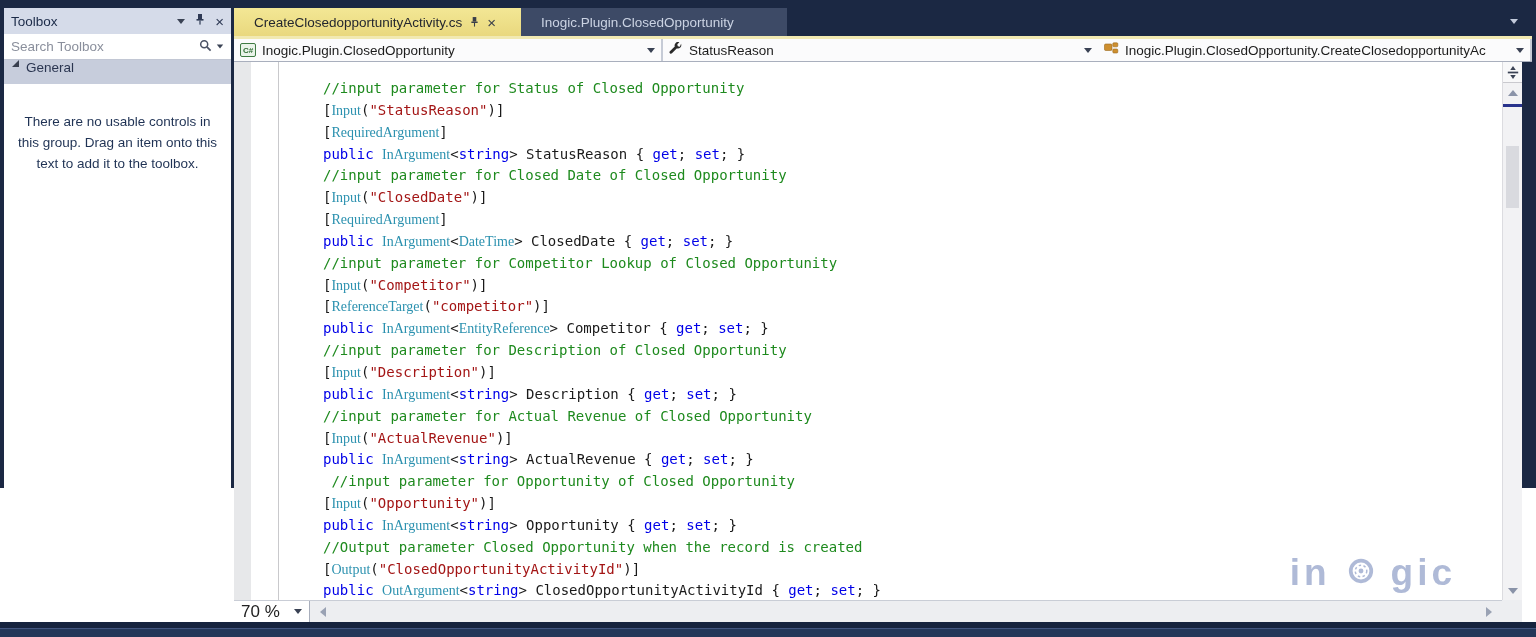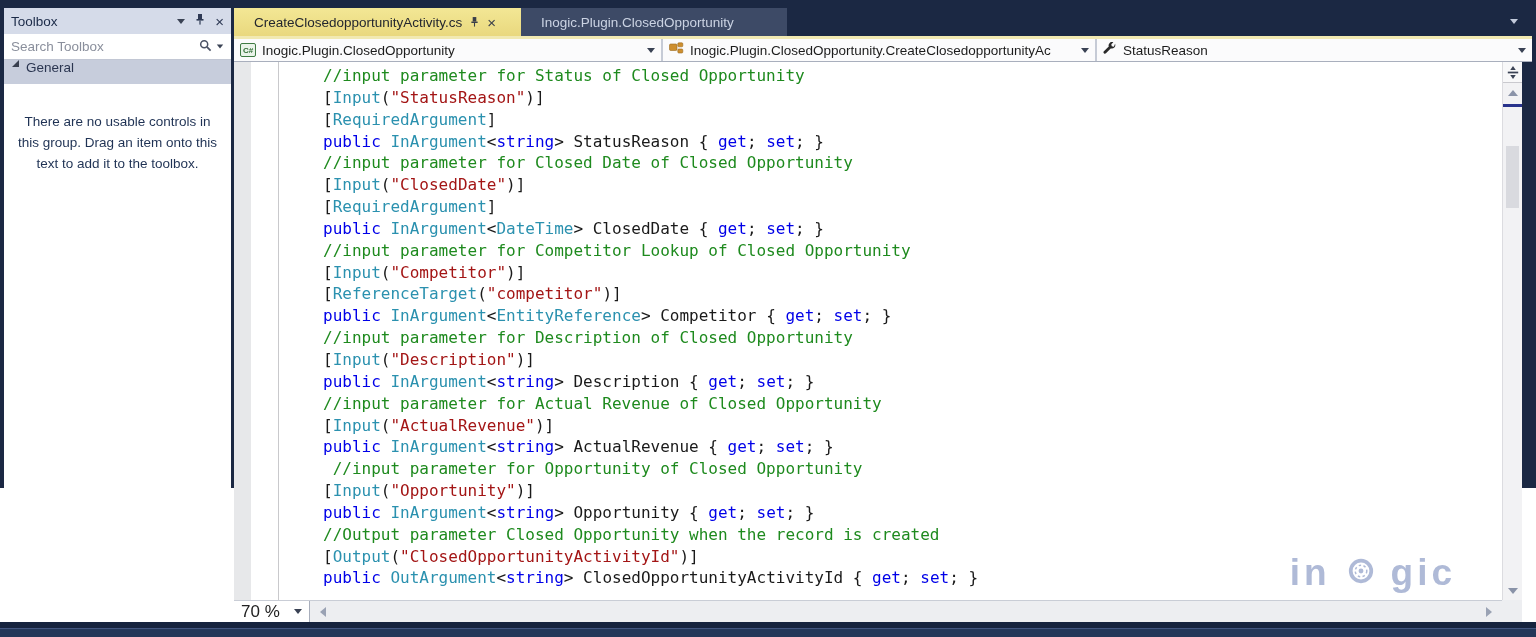--- a/index.html
+++ b/index.html
@@ -39,22 +39,22 @@
   .combo .chev { margin-left:auto; flex:0 0 auto; }
   .combo1 { flex:0 0 429px; border-right:2px solid #C6CBD6; }
   .combo2 { flex:0 0 434px; border-right:2px solid #C6CBD6; }
   .combo3 { flex:1; }
   .csharp-badge { flex:0 0 auto; width:16px; height:14px; background:#E9F3E9; border:1px solid #3F7B43; border-radius:2px; color:#2F6B33; font-size:8px; font-weight:bold; display:flex; align-items:center; justify-content:center; }
 
   
   .viewport { position:absolute; left:0; top:54px; width:1268px; height:538px; background:#fff; overflow:hidden; }
   .ind-margin { position:absolute; left:0; top:0; width:17px; height:100%; background:#E7E8EA; }
   .outline-line { position:absolute; left:44px; top:0; width:1px; height:100%; background:#C9C9CC; }
-  .code-area { position:absolute; left:89px; top:3px; font-family:"DejaVu Sans Mono",monospace; font-size:16px; line-height:21.85px; white-space:pre; color:#1A1A1A; }
-  .tok-k { color:#0000E8; } .tok-t { color:#2B91AF; } .tok-s { color:#A31515; }
+  .code-area { position:absolute; left:89px; top:16px; font-family:"DejaVu Sans Mono",monospace; font-size:14px; line-height:21.85px; white-space:pre; color:#1A1A1A; }
+  .tok-k { color:#0000E8; } .tok-t { color:#2B91AF;font-family:Liberation Serif, serif; } .tok-s { color:#A31515; }
   .tok-c { color:#1E8A1E; } .tok-p { color:#1A1A1A; }
   .watermark { position:absolute; right:46px; bottom:6px; display:flex; align-items:center; gap:16px; font-weight:bold; font-size:37px; letter-spacing:4px; color:#AFBAD7;justify-content:space-between; }
 
   
   .vscroll { position:absolute; left:1268px; top:54px; width:20px; height:538px; background:#F2F2F4; border-left:1px solid #DCDCE0; }
   .split-box { height:21px; background:#F8F8F9; border-bottom:1px solid #C9C9CE; display:flex; align-items:center; justify-content:center; }
   .vs-up { position:absolute; left:5px; top:28px; width:0; height:0; border-left:5px solid transparent; border-right:5px solid transparent; border-bottom:6px solid #8A93A8; }
   .vs-mark { position:absolute; left:0; top:42px; width:100%; height:3px; background:#28338C; }
   .vs-thumb { position:absolute; left:3px; top:84px; width:13px; height:62px; background:#D9DADF; }
   .vs-down { position:absolute; left:5px; bottom:6px; width:0; height:0; border-left:5px solid transparent; border-right:5px solid transparent; border-top:6px solid #8A93A8; }
@@ -130,40 +130,40 @@
       <span class="chev tablist-chev"></span>
     </div>
     <div class="tab-underline"></div>
 
     <div class="navbar">
       <div class="combo combo1">
         <span class="csharp-badge">C#</span>
         <span class="lbl">Inogic.Plugin.ClosedOpportunity</span>
         <span class="chev"></span>
       </div>
+      <div class="combo combo3">
+        <span>
+          <svg width="14" height="14" viewBox="0 0 16 16">
+              <path fill="#2A2A2A" d="M13.8 2.1a4 4 0 0 1-5 5.2l-5.4 5.6a1.7 1.7 0 0 1-2.4-2.4L6.6 5.2a4 4 0 0 1 5.2-5L9.5 2.5l.5 2.4 2.4.5z"></path>
+            </svg>
+        </span>
+        <span class="lbl">StatusReason</span>
+        <span class="chev"></span>
+      </div>
       <div class="combo combo2">
         <span>
           <svg width="15" height="13" viewBox="0 0 15 13">
               <g fill="#CE8F2F" stroke="#9A6A1E" stroke-width="0.6">
                 <rect x="0.5" y="2" width="7.5" height="6.5" rx="1.2"></rect>
                 <rect x="8.8" y="0.8" width="5" height="4" rx="1"></rect>
                 <rect x="8.8" y="7" width="5" height="4" rx="1"></rect>
               </g>
             </svg>
         </span>
         <span class="lbl">Inogic.Plugin.ClosedOpportunity.CreateClosedopportunityAc</span>
-        <span class="chev"></span>
-      </div>
-      <div class="combo combo3">
-        <span>
-          <svg width="14" height="14" viewBox="0 0 16 16">
-              <path fill="#2A2A2A" d="M13.8 2.1a4 4 0 0 1-5 5.2l-5.4 5.6a1.7 1.7 0 0 1-2.4-2.4L6.6 5.2a4 4 0 0 1 5.2-5L9.5 2.5l.5 2.4 2.4.5z"></path>
-            </svg>
-        </span>
-        <span class="lbl">StatusReason</span>
         <span class="chev"></span>
       </div>
     </div>
 
     <div class="viewport">
       <div class="ind-margin"></div>
       <div class="outline-line"></div>
       <div class="code-area"><div class="code-line"><span class="tok-c">//input parameter for Status of Closed Opportunity</span></div><div class="code-line"><span class="tok-p">[</span><span class="tok-t">Input</span><span class="tok-p">(</span><span class="tok-s">"StatusReason"</span><span class="tok-p">)]</span></div><div class="code-line"><span class="tok-p">[</span><span class="tok-t">RequiredArgument</span><span class="tok-p">]</span></div><div class="code-line"><span class="tok-k">public</span><span class="tok-p"> </span><span class="tok-t">InArgument</span><span class="tok-p">&lt;</span><span class="tok-k">string</span><span class="tok-p">&gt; StatusReason { </span><span class="tok-k">get</span><span class="tok-p">; </span><span class="tok-k">set</span><span class="tok-p">; }</span></div><div class="code-line"><span class="tok-c">//input parameter for Closed Date of Closed Opportunity</span></div><div class="code-line"><span class="tok-p">[</span><span class="tok-t">Input</span><span class="tok-p">(</span><span class="tok-s">"ClosedDate"</span><span class="tok-p">)]</span></div><div class="code-line"><span class="tok-p">[</span><span class="tok-t">RequiredArgument</span><span class="tok-p">]</span></div><div class="code-line"><span class="tok-k">public</span><span class="tok-p"> </span><span class="tok-t">InArgument</span><span class="tok-p">&lt;</span><span class="tok-t">DateTime</span><span class="tok-p">&gt; ClosedDate { </span><span class="tok-k">get</span><span class="tok-p">; </span><span class="tok-k">set</span><span class="tok-p">; }</span></div><div class="code-line"><span class="tok-c">//input parameter for Competitor Lookup of Closed Opportunity</span></div><div class="code-line"><span class="tok-p">[</span><span class="tok-t">Input</span><span class="tok-p">(</span><span class="tok-s">"Competitor"</span><span class="tok-p">)]</span></div><div class="code-line"><span class="tok-p">[</span><span class="tok-t">ReferenceTarget</span><span class="tok-p">(</span><span class="tok-s">"competitor"</span><span class="tok-p">)]</span></div><div class="code-line"><span class="tok-k">public</span><span class="tok-p"> </span><span class="tok-t">InArgument</span><span class="tok-p">&lt;</span><span class="tok-t">EntityReference</span><span class="tok-p">&gt; Competitor { </span><span class="tok-k">get</span><span class="tok-p">; </span><span class="tok-k">set</span><span class="tok-p">; }</span></div><div class="code-line"><span class="tok-c">//input parameter for Description of Closed Opportunity</span></div><div class="code-line"><span class="tok-p">[</span><span class="tok-t">Input</span><span class="tok-p">(</span><span class="tok-s">"Description"</span><span class="tok-p">)]</span></div><div class="code-line"><span class="tok-k">public</span><span class="tok-p"> </span><span class="tok-t">InArgument</span><span class="tok-p">&lt;</span><span class="tok-k">string</span><span class="tok-p">&gt; Description { </span><span class="tok-k">get</span><span class="tok-p">; </span><span class="tok-k">set</span><span class="tok-p">; }</span></div><div class="code-line"><span class="tok-c">//input parameter for Actual Revenue of Closed Opportunity</span></div><div class="code-line"><span class="tok-p">[</span><span class="tok-t">Input</span><span class="tok-p">(</span><span class="tok-s">"ActualRevenue"</span><span class="tok-p">)]</span></div><div class="code-line"><span class="tok-k">public</span><span class="tok-p"> </span><span class="tok-t">InArgument</span><span class="tok-p">&lt;</span><span class="tok-k">string</span><span class="tok-p">&gt; ActualRevenue { </span><span class="tok-k">get</span><span class="tok-p">; </span><span class="tok-k">set</span><span class="tok-p">; }</span></div><div class="code-line"><span class="tok-c"> //input parameter for Opportunity of Closed Opportunity</span></div><div class="code-line"><span class="tok-p">[</span><span class="tok-t">Input</span><span class="tok-p">(</span><span class="tok-s">"Opportunity"</span><span class="tok-p">)]</span></div><div class="code-line"><span class="tok-k">public</span><span class="tok-p"> </span><span class="tok-t">InArgument</span><span class="tok-p">&lt;</span><span class="tok-k">string</span><span class="tok-p">&gt; Opportunity { </span><span class="tok-k">get</span><span class="tok-p">; </span><span class="tok-k">set</span><span class="tok-p">; }</span></div><div class="code-line"><span class="tok-c">//Output parameter Closed Opportunity when the record is created</span></div><div class="code-line"><span class="tok-p">[</span><span class="tok-t">Output</span><span class="tok-p">(</span><span class="tok-s">"ClosedOpportunityActivityId"</span><span class="tok-p">)]</span></div><div class="code-line"><span class="tok-k">public</span><span class="tok-p"> </span><span class="tok-t">OutArgument</span><span class="tok-p">&lt;</span><span class="tok-k">string</span><span class="tok-p">&gt; ClosedOpportunityActivityId { </span><span class="tok-k">get</span><span class="tok-p">; </span><span class="tok-k">set</span><span class="tok-p">; }</span></div></div>
       <div class="watermark">
         <span>in</span>

